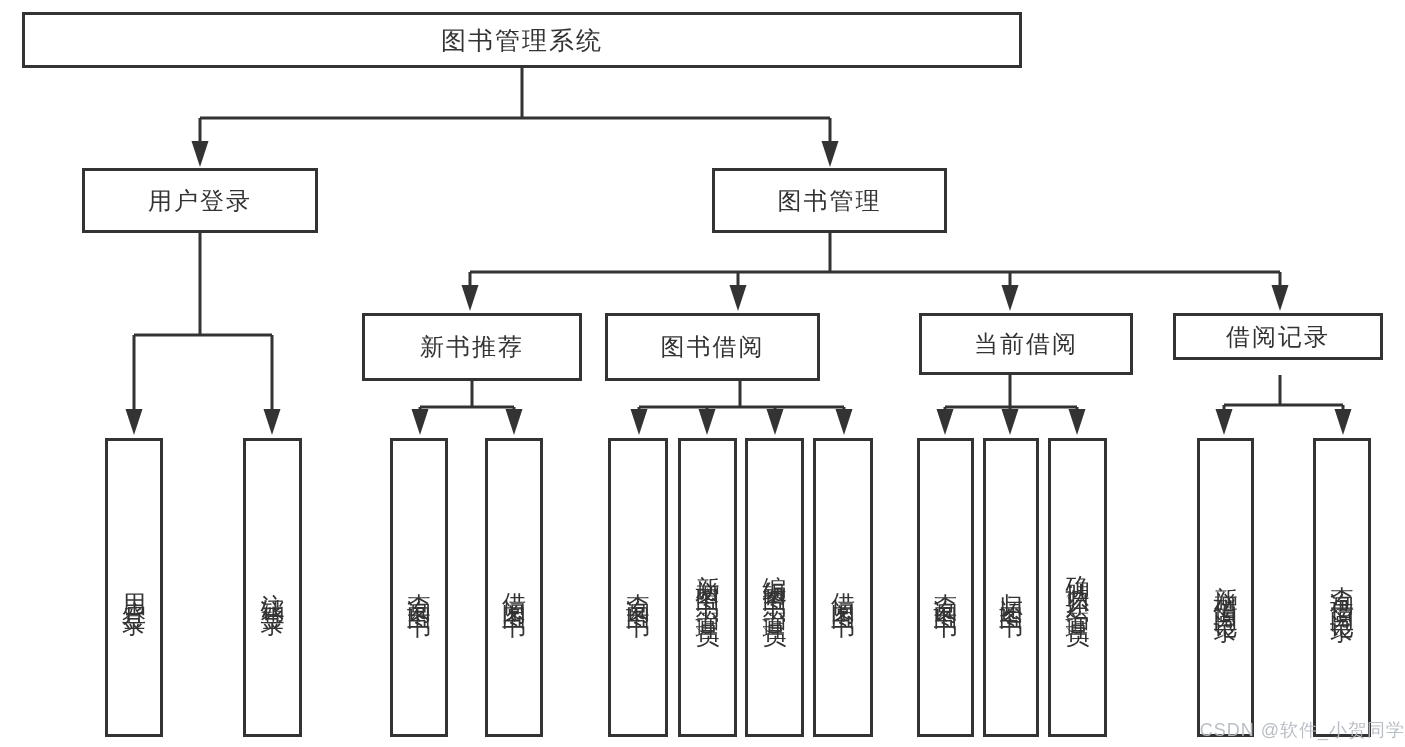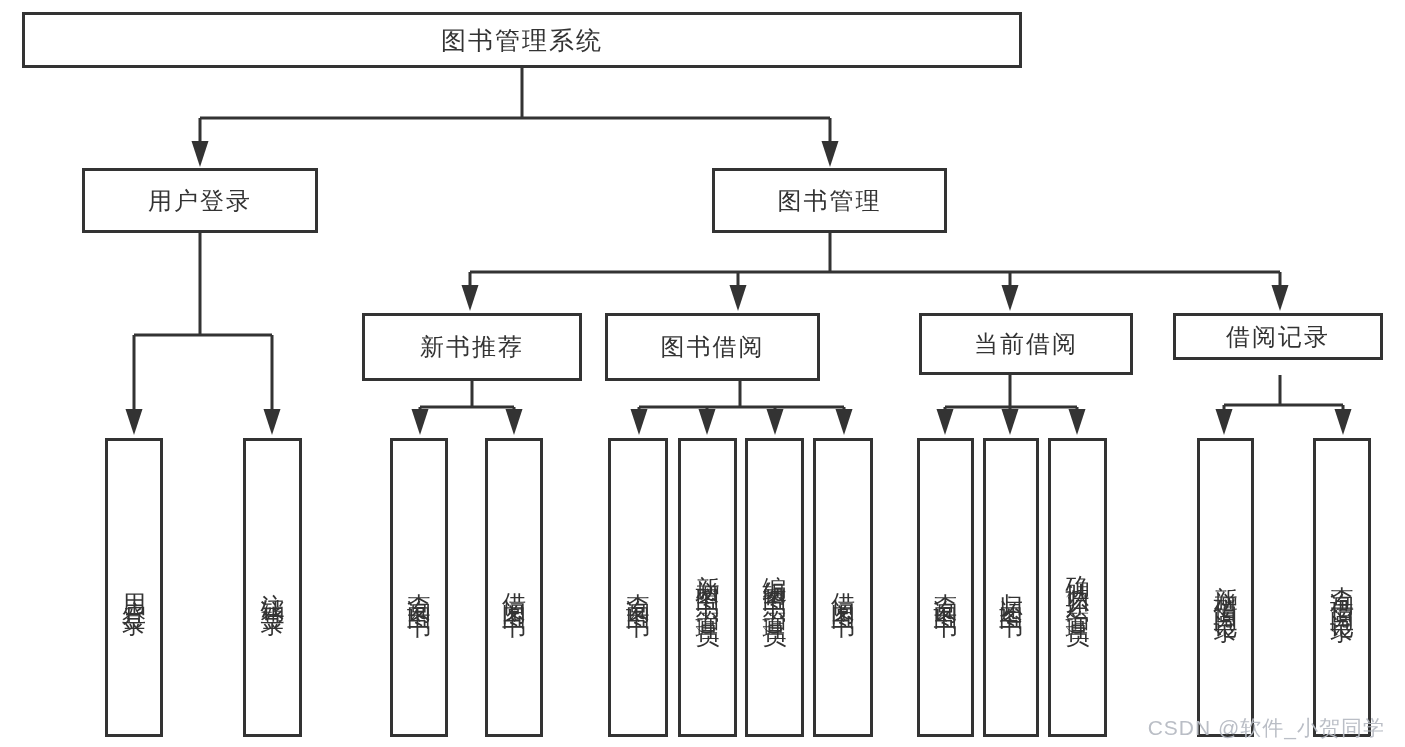--- a/index.html
+++ b/index.html
@@ -27,24 +27,24 @@
   .vbox{top:438px;height:299px;}
   .vbox .vtext{
     writing-mode:vertical-rl;
     text-orientation:mixed;
     font-size:24px;
     letter-spacing:7px;
     line-height:1;
   }
   .watermark{
     position:absolute;
-    right:20px;
+    right:0;
     bottom:5px;
     z-index:2;
-    font-size:21px;
+    font-size:18px;
     letter-spacing:1px;
     color:#b7bbc3;
     opacity:0.95;
     white-space:nowrap;
   }
 </style>
 </head>
 <body>
 
 <div id="stage">

